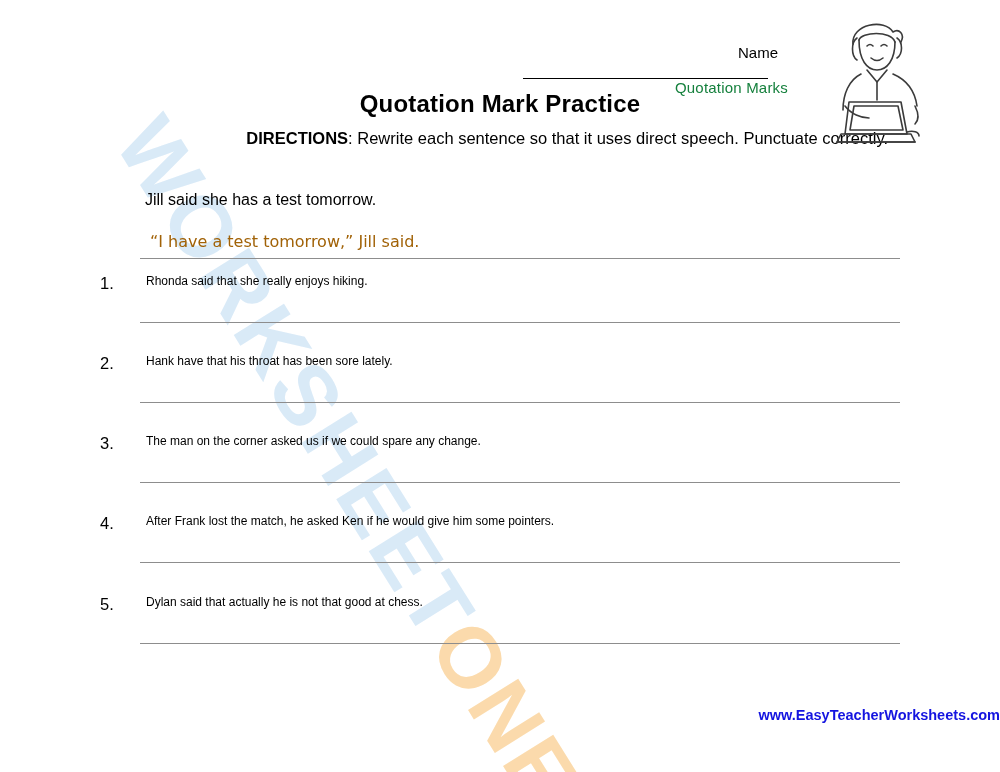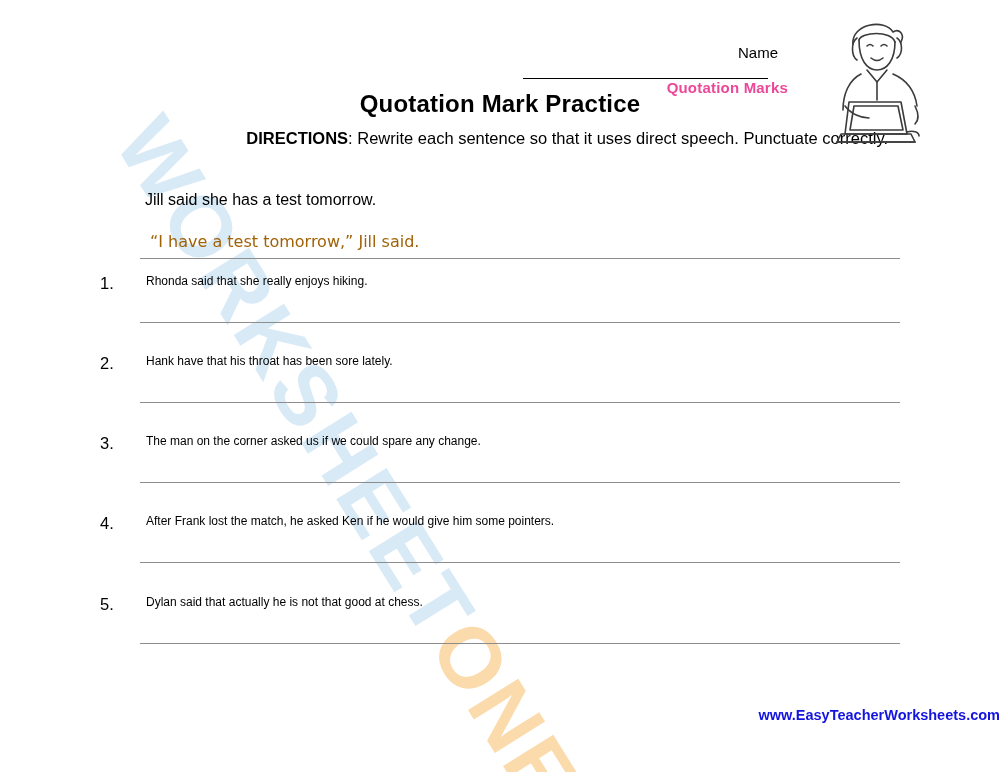--- a/index.html
+++ b/index.html
@@ -67,22 +67,22 @@
     line-height: 18px;
   }
   .name-blank {
     width: 245px;
     border-bottom: 1.5px solid #000;
     height: 16px;
     margin-right: 20px;
   }
   .subject-title {
     font-size: 15px;
-    font-weight: bold;
-    color: #ec4899;
+    font-weight: normal;
+    color: #15803d;
     line-height: 18px;
     letter-spacing: .2px;
   }
 
   
   .main-title {
     position: absolute;
     top: 90px;
     left: 0;
     width: 1000px;

